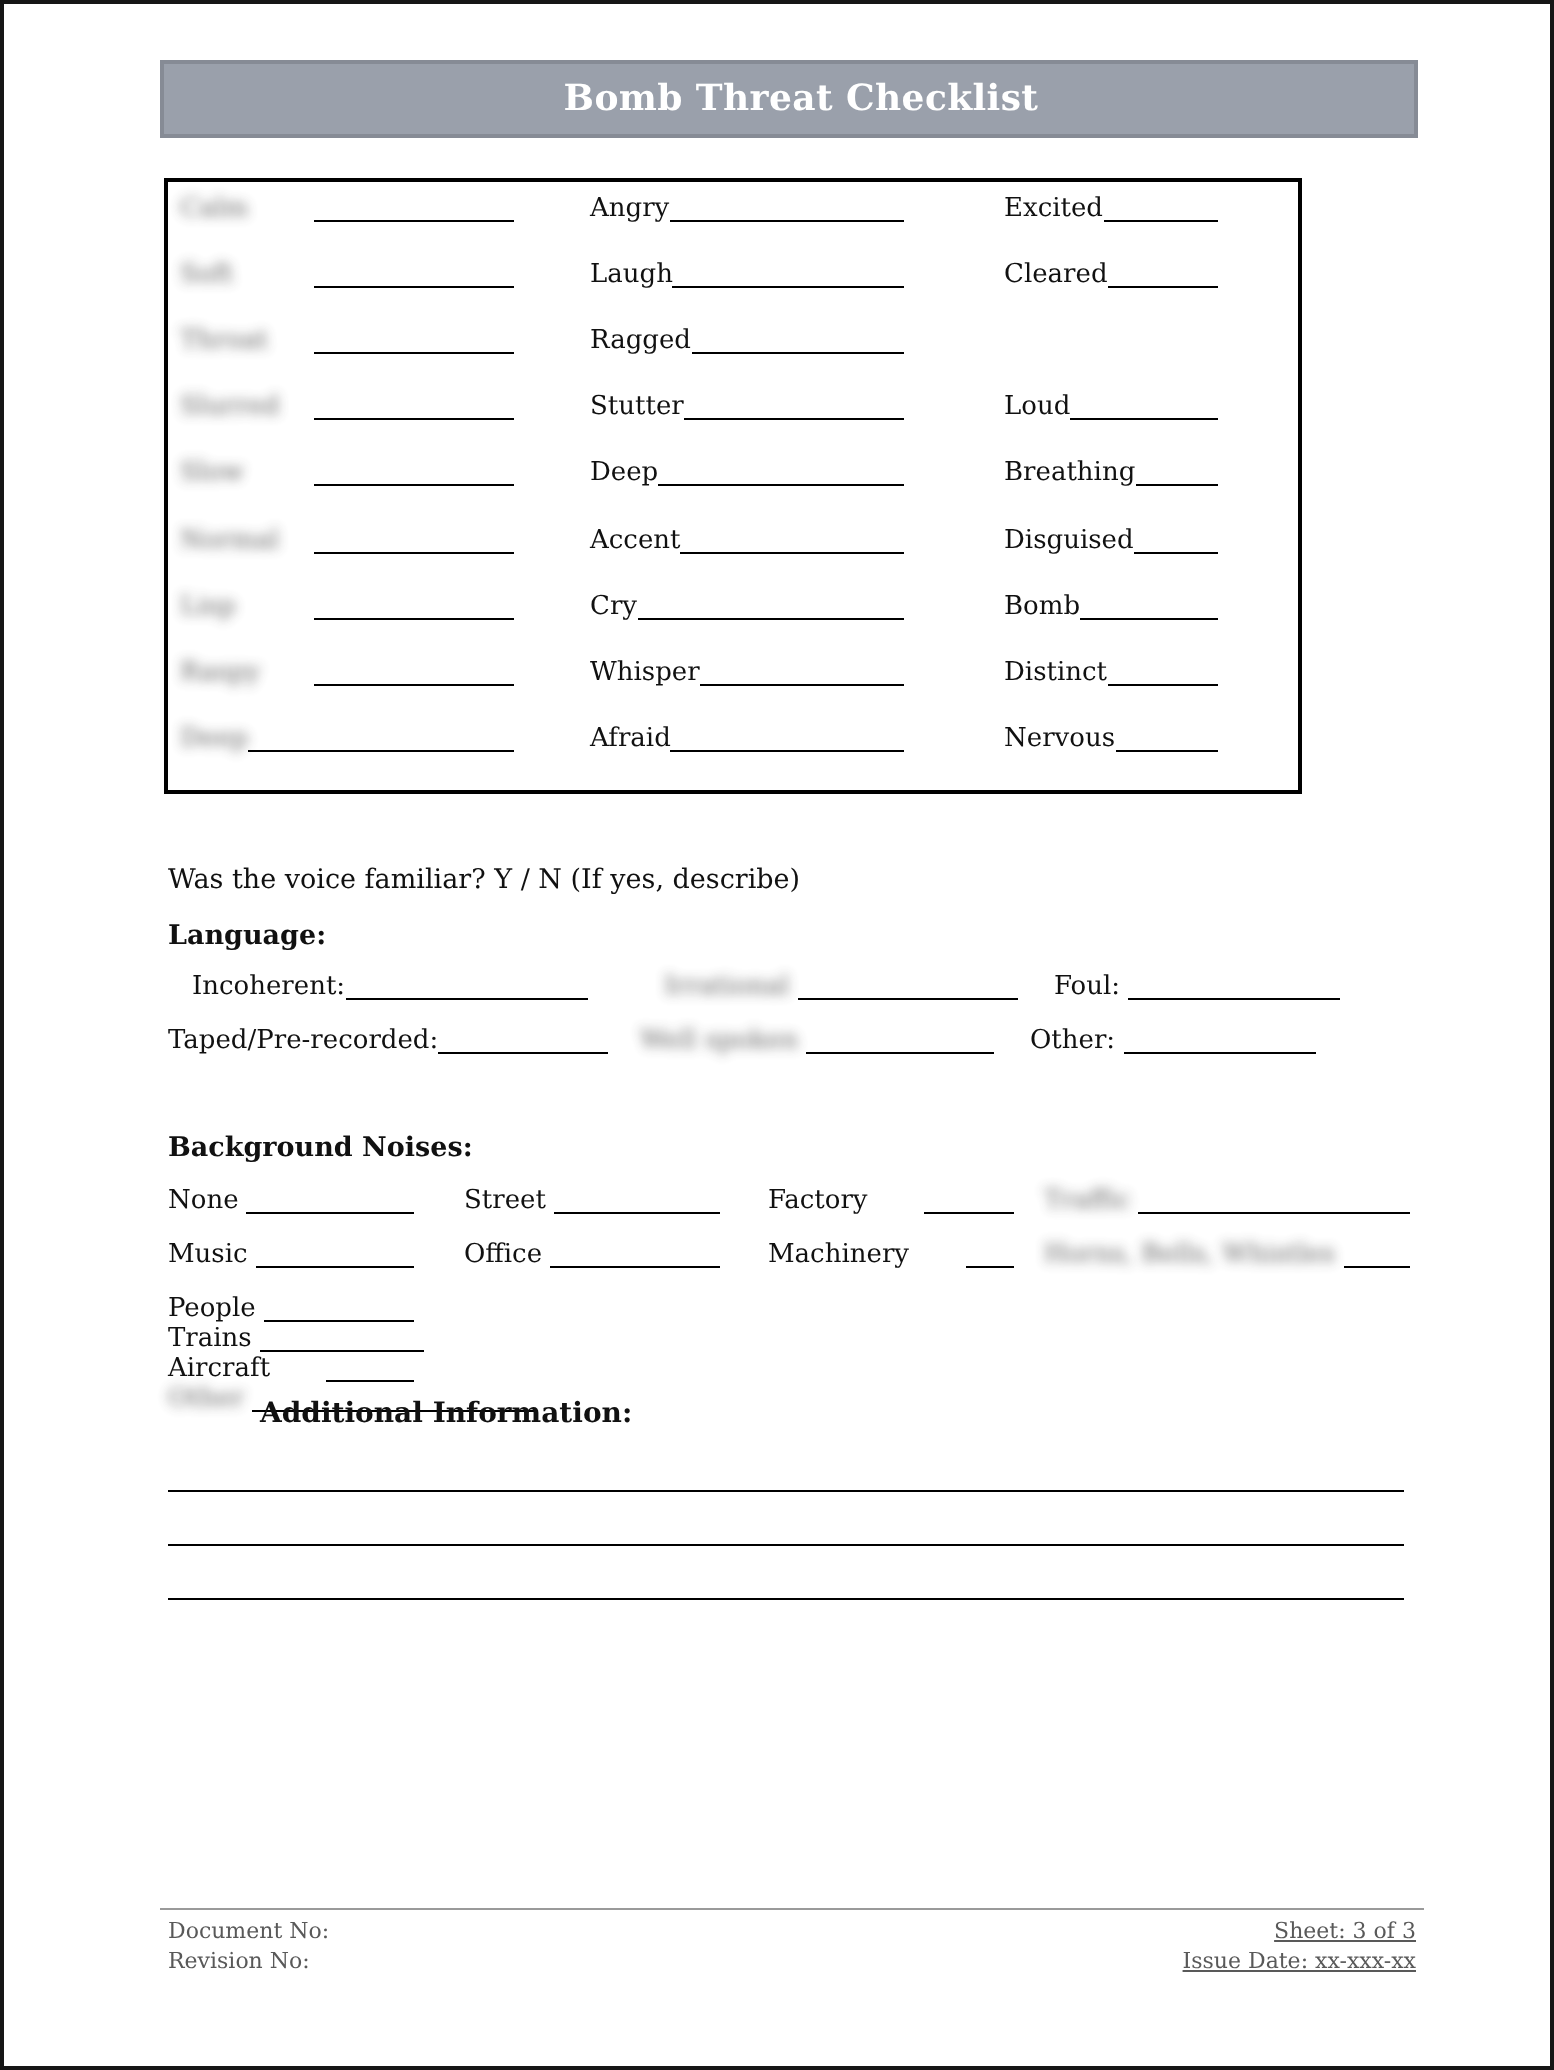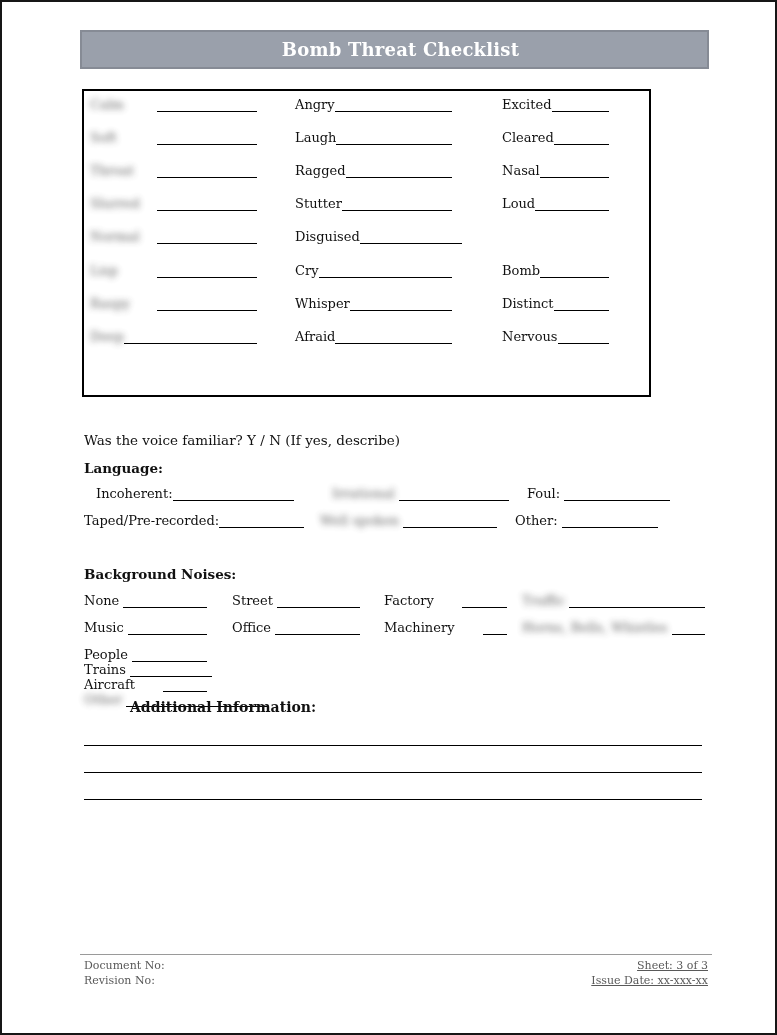--- a/index.html
+++ b/index.html
@@ -99,42 +99,56 @@
   </div>
   <div class="vb-row">
     <div class="cell c1">
         <span class="lbl redacted">Throat</span>
         <span class="fill"></span>
       </div>
     <div class="cell c2">
         <span class="lbl">Ragged</span>
         <span class="fill"></span>
       </div>
-    <div class="cell c3">
-        <span class="lbl">Nasal</span>
-        <span class="fill"></span>
-      </div>
   </div>
   <div class="vb-row">
     <div class="cell c1">
         <span class="lbl redacted">Slurred</span>
         <span class="fill"></span>
       </div>
     <div class="cell c2">
         <span class="lbl">Stutter</span>
         <span class="fill"></span>
       </div>
     <div class="cell c3">
         <span class="lbl">Loud</span>
         <span class="fill"></span>
       </div>
   </div>
   <div class="vb-row">
     <div class="cell c1">
+        <span class="lbl redacted">Slow</span>
+        <span class="fill"></span>
+      </div>
+    <div class="cell c2">
+        <span class="lbl">Deep</span>
+        <span class="fill"></span>
+      </div>
+    <div class="cell c3">
+        <span class="lbl">Breathing</span>
+        <span class="fill"></span>
+      </div>
+  </div>
+  <div class="vb-row">
+    <div class="cell c1">
         <span class="lbl redacted">Normal</span>
+        <span class="fill"></span>
+      </div>
+    <div class="cell c2">
+        <span class="lbl">Accent</span>
         <span class="fill"></span>
       </div>
     <div class="cell c3">
         <span class="lbl">Disguised</span>
         <span class="fill"></span>
       </div>
   </div>
   <div class="vb-row">
     <div class="cell c1">
         <span class="lbl redacted">Lisp</span>

